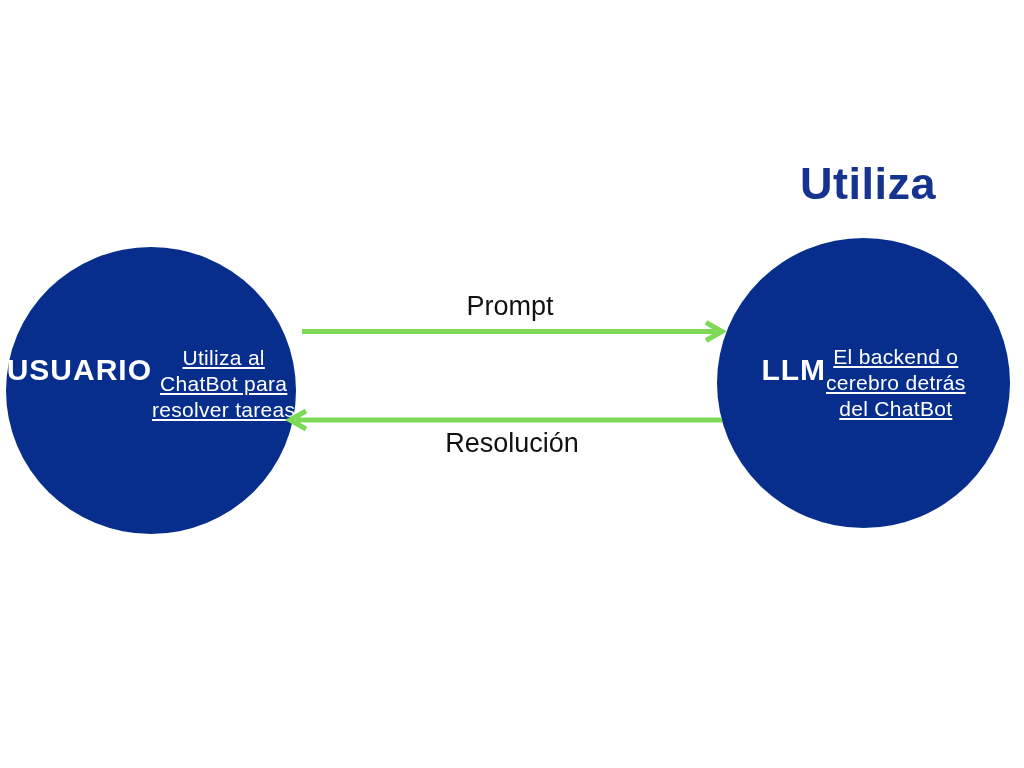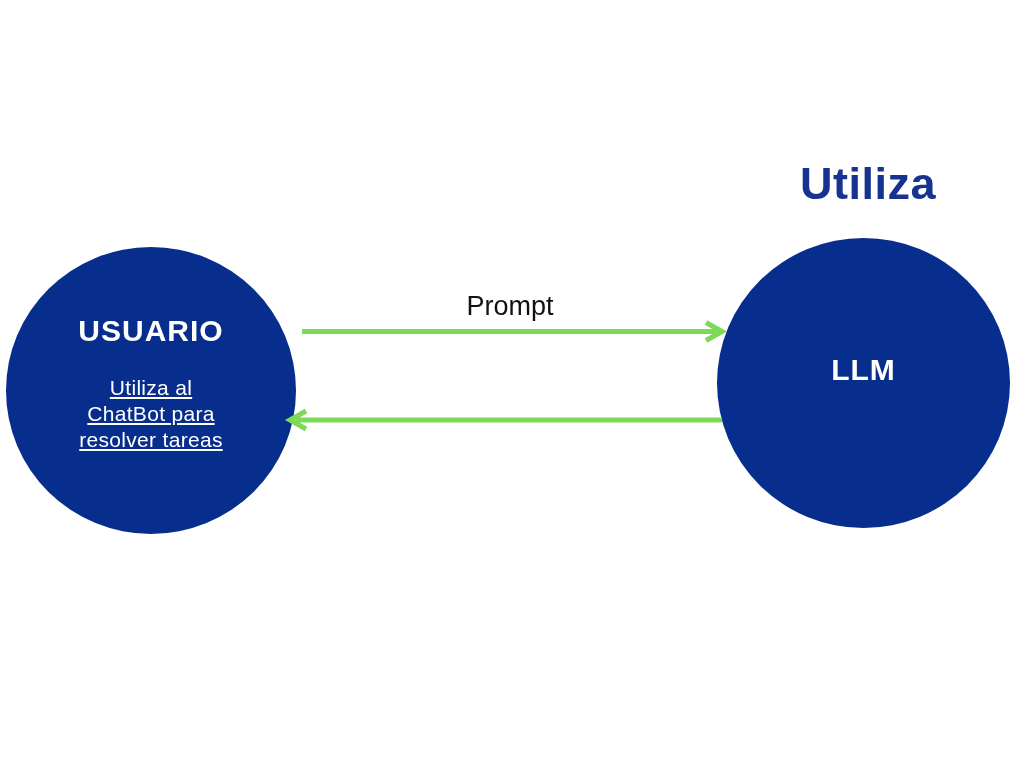--- a/index.html
+++ b/index.html
@@ -25,21 +25,20 @@
     font-weight: 800;
     letter-spacing: 0.5px;
     color: var(--title-text, #16338f);
   }
   .node {
     position: absolute;
     border-radius: 50%;
     background: var(--node-fill, #072e8c);
     color: var(--node-text, #ffffff);
     display: flex;
-    flex-direction: column;
     align-items: center;
     justify-content: center;
     text-align: center;
   }
   .node-usuario {
     left: 6px;
     top: 247px;
     width: 290px;
     height: 287px;
     padding-bottom: 14px;
@@ -107,25 +106,29 @@
 
   <div class="node node-usuario">
     <div class="node-title">USUARIO</div>
     <div class="node-desc">Utiliza al
 ChatBot para
 resolver tareas</div>
   </div>
 
   <div class="node node-llm">
     <div class="node-title">LLM</div>
+    <div class="node-desc">El backend o
+cerebro detrás
+del ChatBot</div>
   </div>
 
   <svg class="arrows-layer" viewBox="0 0 1024 768" xmlns="http://www.w3.org/2000/svg">
 
     <path class="arrow-path" d="M 302 331.5 L 716 331.5 M 706 322.5 L 722 331.5 L 706 340.5"></path>
 
     <path class="arrow-path" d="M 722 420 L 296 420 M 306 411 L 290 420 L 306 429"></path>
   </svg>
 
   <div class="arrow-label arrow-label-prompt">Prompt</div>
 
+  <div class="arrow-label arrow-label-resolucion">Resolución</div>
 
 </div>
 
 </body></html>

